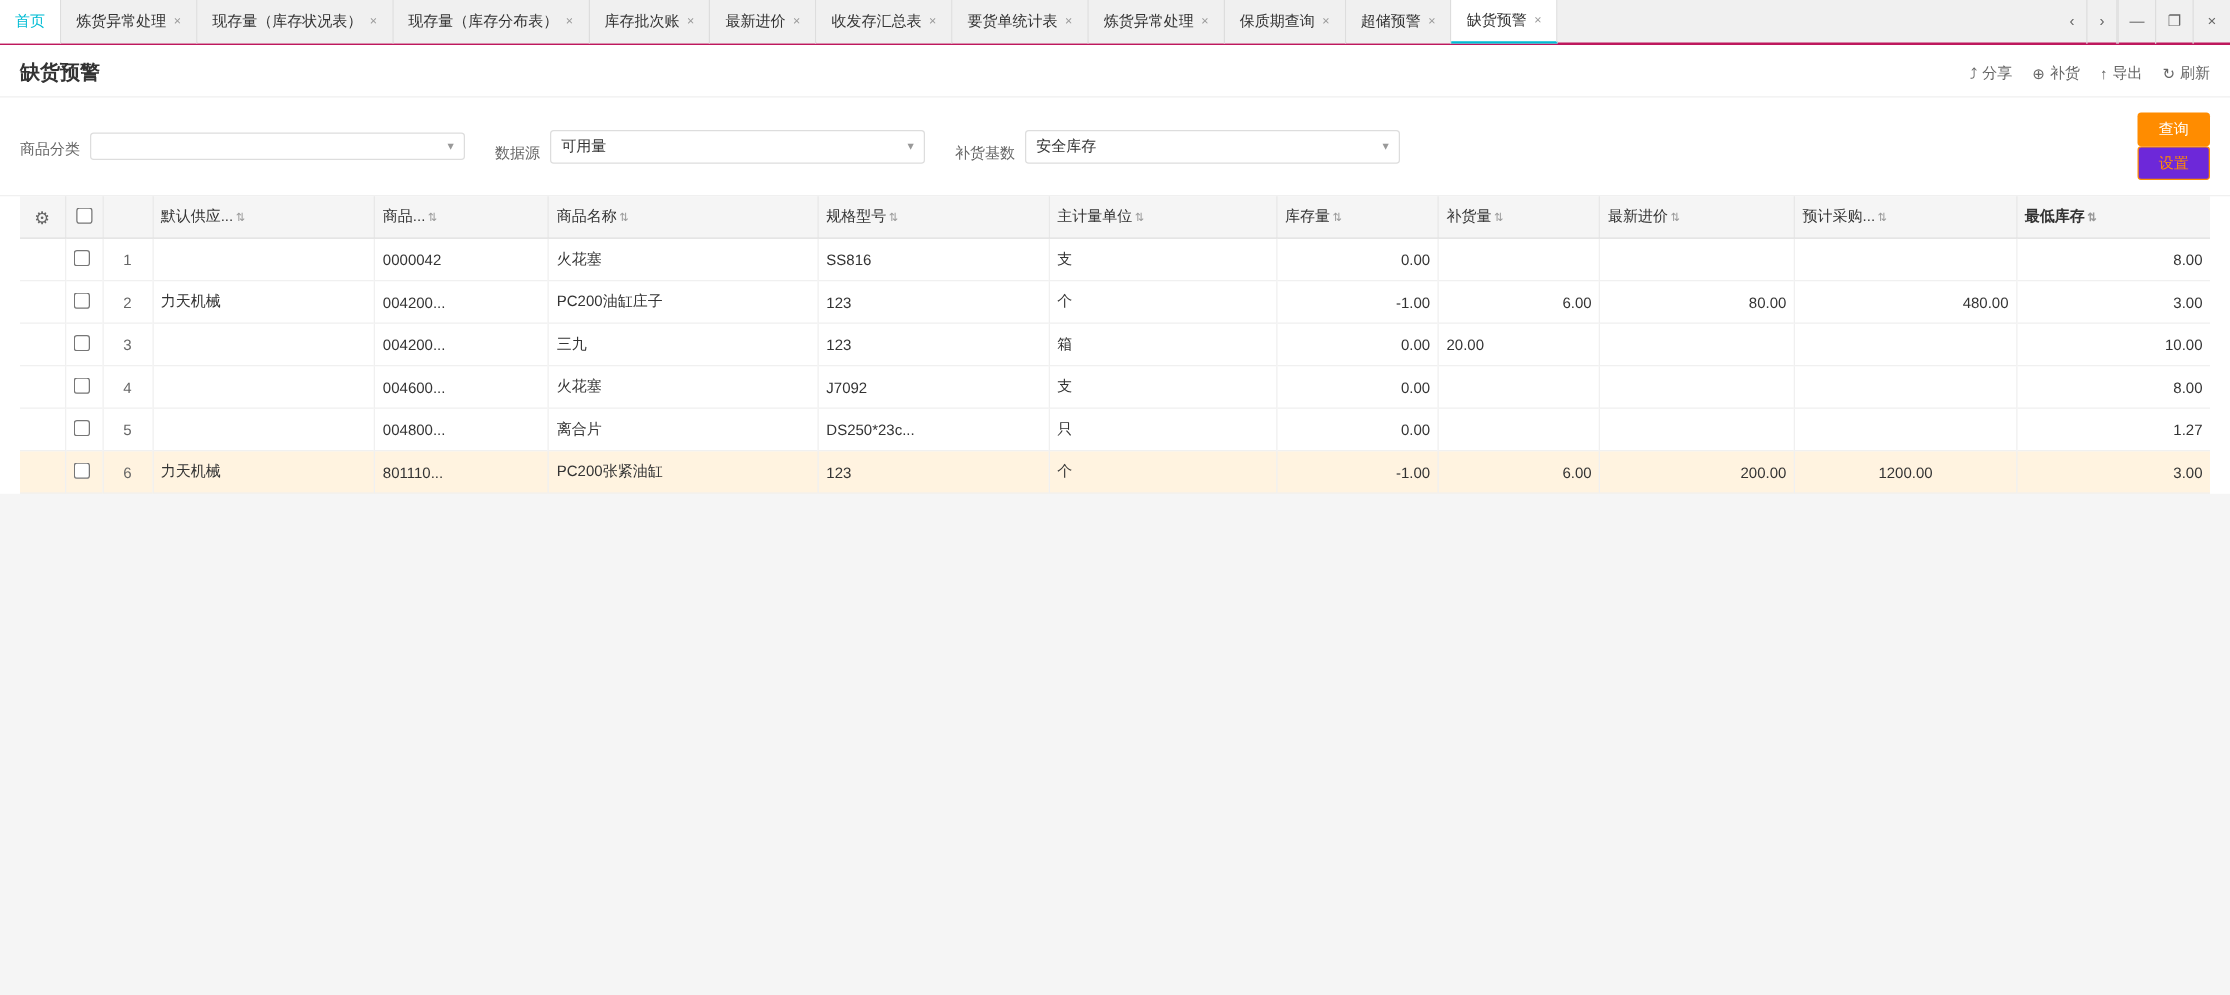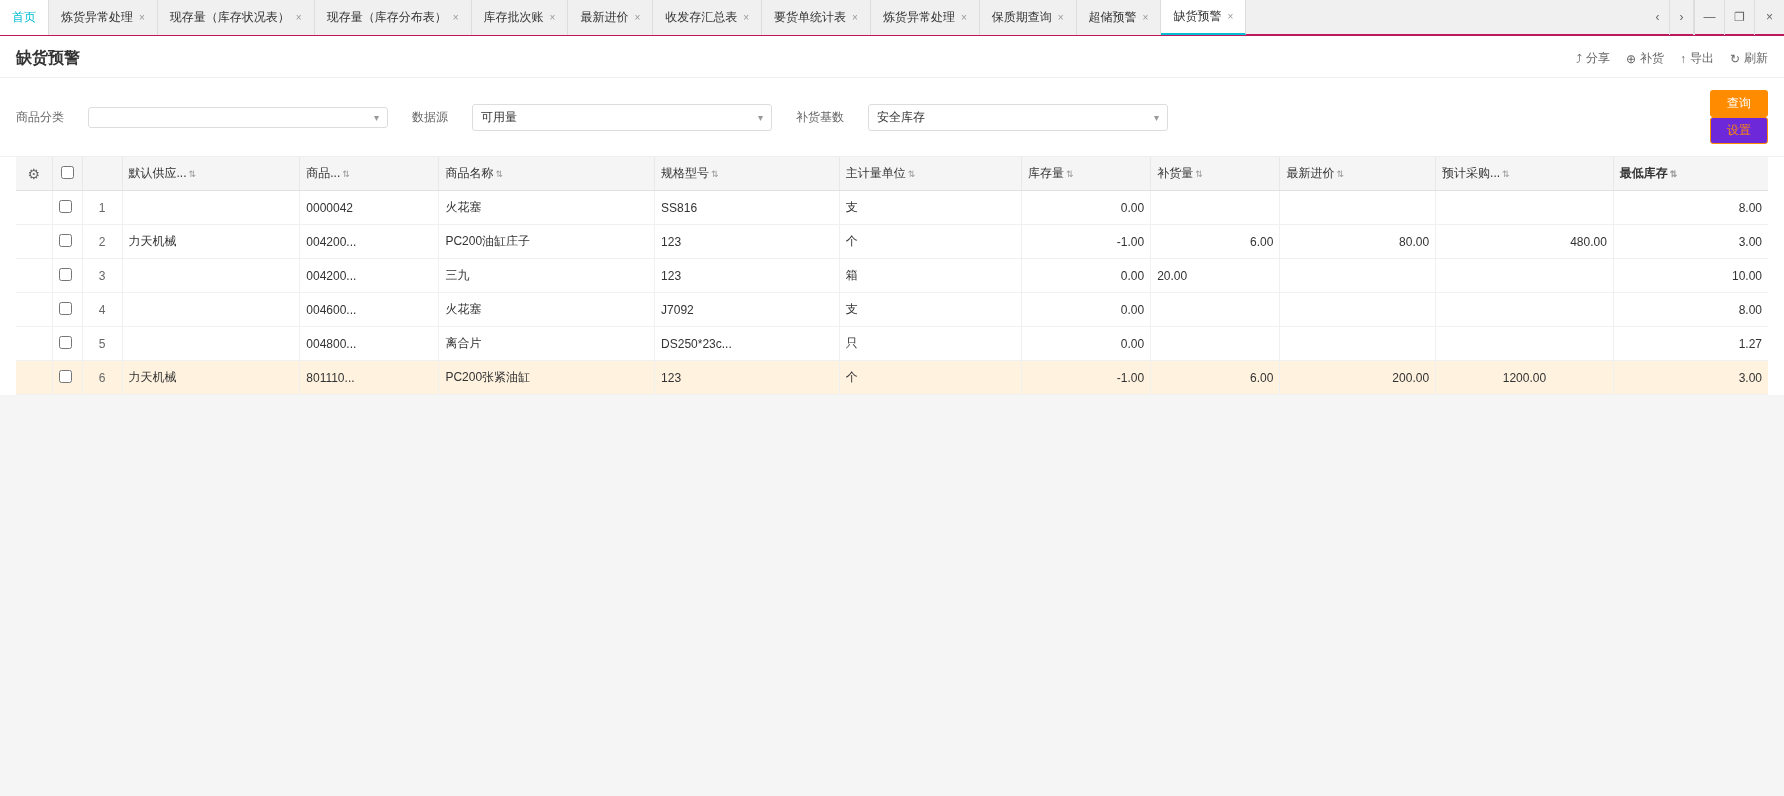--- a/index.html
+++ b/index.html
@@ -18,21 +18,21 @@
     .page-content { background: #fff; margin: 0; padding: 0; }
 
     
     .page-header { display: flex; align-items: center; justify-content: space-between; padding: 12px 16px 8px 16px; border-bottom: 1px solid #f0f0f0; }
     .page-title { font-size: 16px; font-weight: bold; color: #333; }
     .header-actions { display: flex; align-items: center; gap: 16px; }
     .header-action-btn { display: flex; align-items: center; gap: 4px; color: #666; cursor: pointer; font-size: 12px; }
 
     
     .filter-bar { display: flex; align-items: center; padding: 12px 16px; gap: 24px; border-bottom: 1px solid #f0f0f0; }
-    .filter-item { display: flex; align-items: center; gap: 24px; }
+    .filter-item { display: flex; align-items: flex-end; gap: 8px; }
     .filter-label { color: #666; white-space: nowrap; font-size: 12px; }
     .filter-select { display: flex; align-items: center; border: 1px solid #ddd; border-radius: 3px; padding: 4px 8px; min-width: 220px; cursor: pointer; background: #fff; justify-content: space-between; }
     .filter-select-wide { min-width: 300px; }
     .filter-select-value { color: #333; font-size: 12px; }
     .filter-select-arrow { color: #999; font-size: 10px; margin-left: 8px; }
     .filter-actions { margin-left: auto; display: flex; flex-direction: column; gap: 0; }
     .btn-query { background: #ff8c00; color: #fff; border: none; border-radius: 3px; padding: 5px 16px; cursor: pointer; font-size: 12px; }
     .btn-setting { background: #6d28d9; color: #ff8c00; border: 1px solid #ff8c00; border-radius: 3px; padding: 4px 16px; cursor: pointer; font-size: 12px; }
 
     

